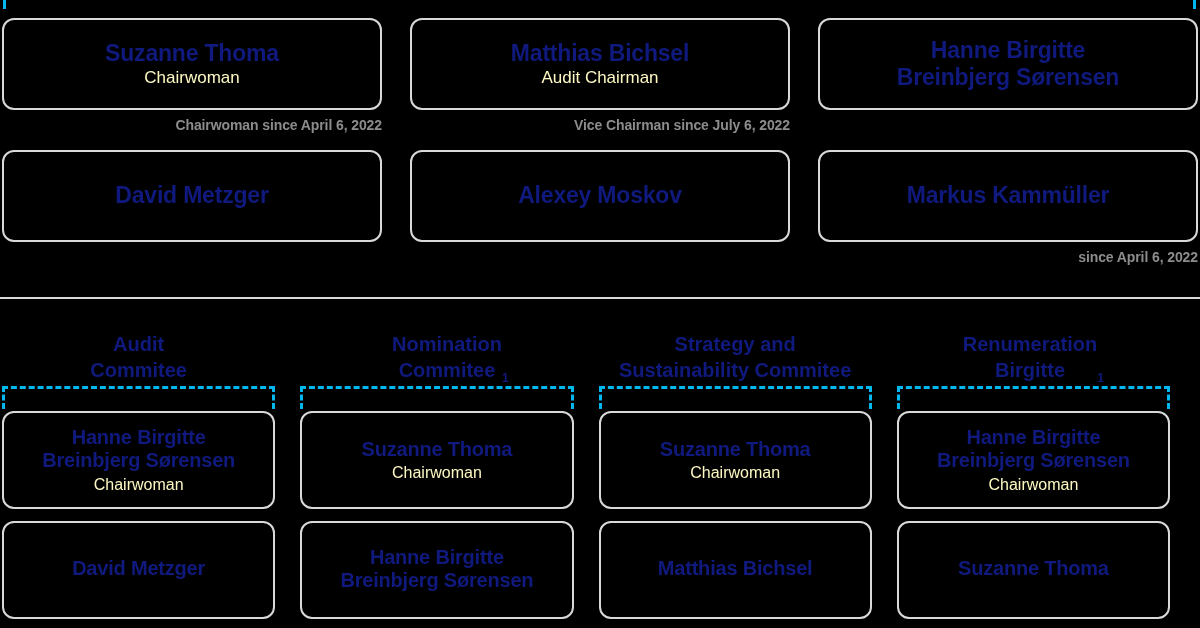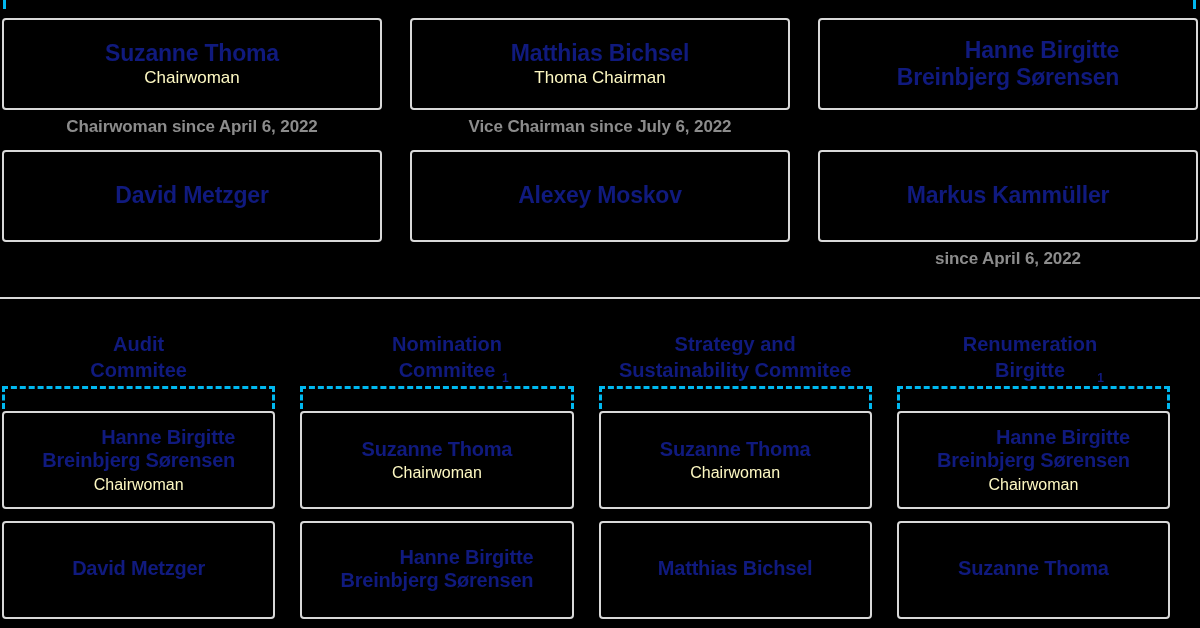--- a/index.html
+++ b/index.html
@@ -12,28 +12,28 @@
     height: 628px;
     overflow: hidden;
     font-family: "Liberation Sans", sans-serif;
     color: #101a7e;
     position: relative;
   }
 
   
   .card {
     border: 2px solid #d9d9d9;
-    border-radius: 4px;
+    border-radius: 12px;
     background: transparent;
     display: flex;
     flex-direction: column;
     align-items: center;
     justify-content: center;
     box-sizing: border-box;
-    text-align: right;
+    text-align: center;
   }
   .card .nm {
     font-size: 23px;
     font-weight: 700;
     line-height: 1.17;
     color: #101a7e;
     letter-spacing: -0.2px;
   }
   .card .role {
     font-size: 17px;
@@ -50,24 +50,24 @@
   }
   .board-col {
     flex: 1 1 0;
     display: flex;
     flex-direction: column;
   }
   .board-col .card {
     height: 92px;
   }
   .caption {
-    font-size: 17px;
+    font-size: 14px;
     font-weight: 700;
     color: #8c8c8c;
-    text-align: center;
+    text-align: right;
     margin-top: 7px;
     height: 14px;
     letter-spacing: -0.1px;
   }
 
   .row1 { position: absolute; top: 18px; left: 0; width: 1200px; }
   .row2 { position: absolute; top: 150px; left: 0; width: 1200px; }
 
   
   .top-stub {
@@ -156,21 +156,21 @@
   <div class="board-col">
     <div class="card">
       <div class="nm" style="white-space: pre-line;">Suzanne Thoma</div>
       <div class="role">Chairwoman</div>
     </div>
     <div class="caption">Chairwoman since April 6, 2022</div>
   </div>
   <div class="board-col">
     <div class="card">
       <div class="nm" style="white-space: pre-line;">Matthias Bichsel</div>
-      <div class="role">Thoma Chairman</div>
+      <div class="role">Audit Chairman</div>
     </div>
     <div class="caption">Vice Chairman since July 6, 2022</div>
   </div>
   <div class="board-col">
     <div class="card">
       <div class="nm" style="white-space: pre-line;">Hanne Birgitte
 Breinbjerg Sørensen</div>
       <div class="role"></div>
     </div>
     <div class="caption"></div>

